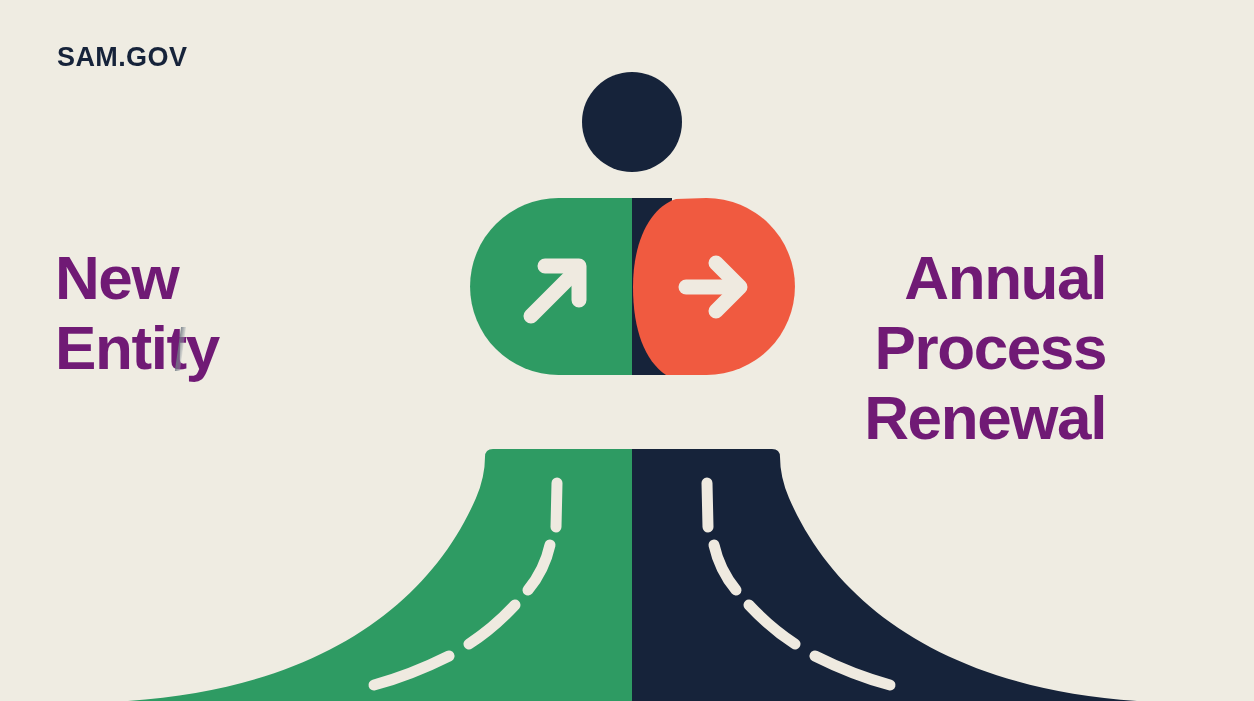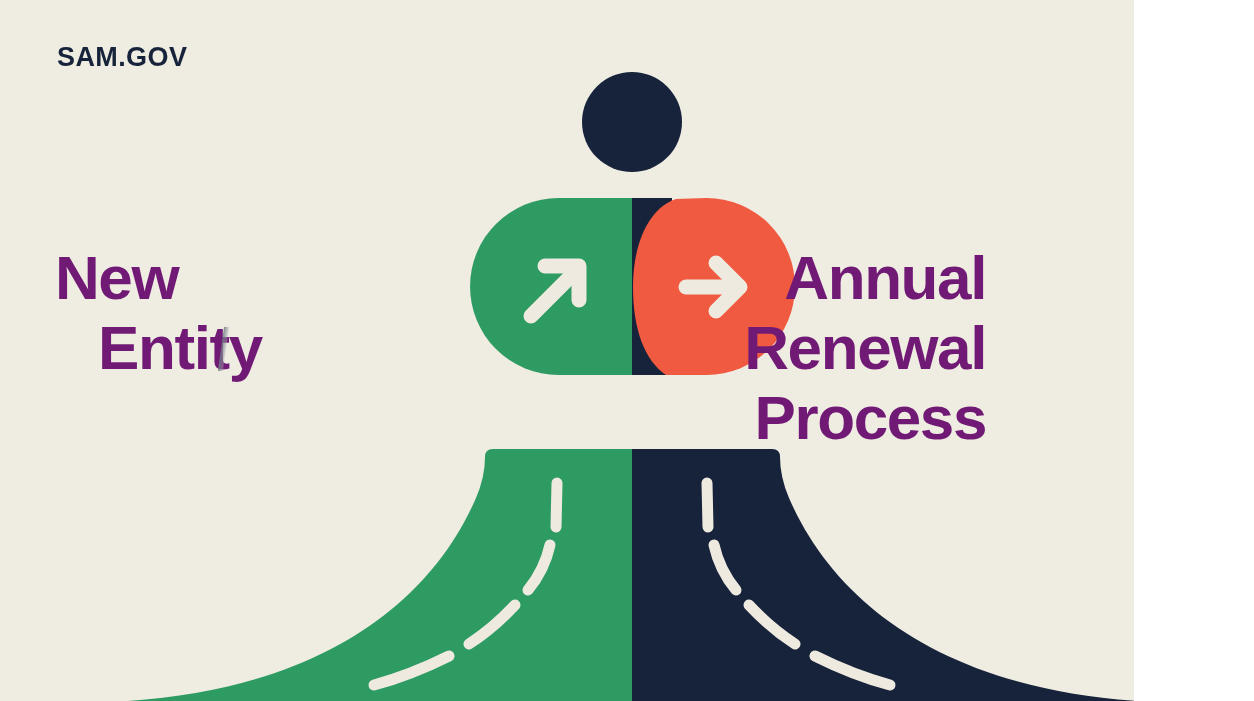--- a/index.html
+++ b/index.html
@@ -5,21 +5,21 @@
   html, body {
     margin: 0;
     padding: 0;
   }
   body {
     background: #ffffff;
     font-family: "Liberation Sans", sans-serif;
   }
   #stage {
     position: relative;
-    width: 1134px;
+    width: 1254px;
     height: 701px;
     overflow: hidden;
     background: #EFECE2;
   }
   #bg-layer {
     position: absolute;
     inset: 0;
     background: #EFECE2;
   }
   
@@ -53,21 +53,20 @@
     top: 243px;
     text-align: right;
   }
   .headline .line {
     display: block;
     white-space: nowrap;
   }
   
   #headline-left .line.artifact {
     position: relative;
-    margin-left: 43px;
   }
   #headline-left .line.artifact::after {
     content: "";
     position: absolute;
     left: 123px;
     top: 14px;
     width: 5px;
     height: 44px;
     background: linear-gradient(90deg, rgba(110,120,130,0.85), rgba(180,186,190,0.35));
     transform: skewX(-8deg);
@@ -143,17 +142,17 @@
 
   <div id="brand">SAM.GOV</div>
 
   <div class="headline" id="headline-left">
     <span class="line">New</span>
     <span class="line artifact">Entity</span>
   </div>
 
   <div class="headline" id="headline-right">
     <span class="line">Annual</span>
+    <span class="line">Process</span>
     <span class="line">Renewal</span>
-    <span class="line">Process</span>
   </div>
 
 </div>
 
 </body></html>

